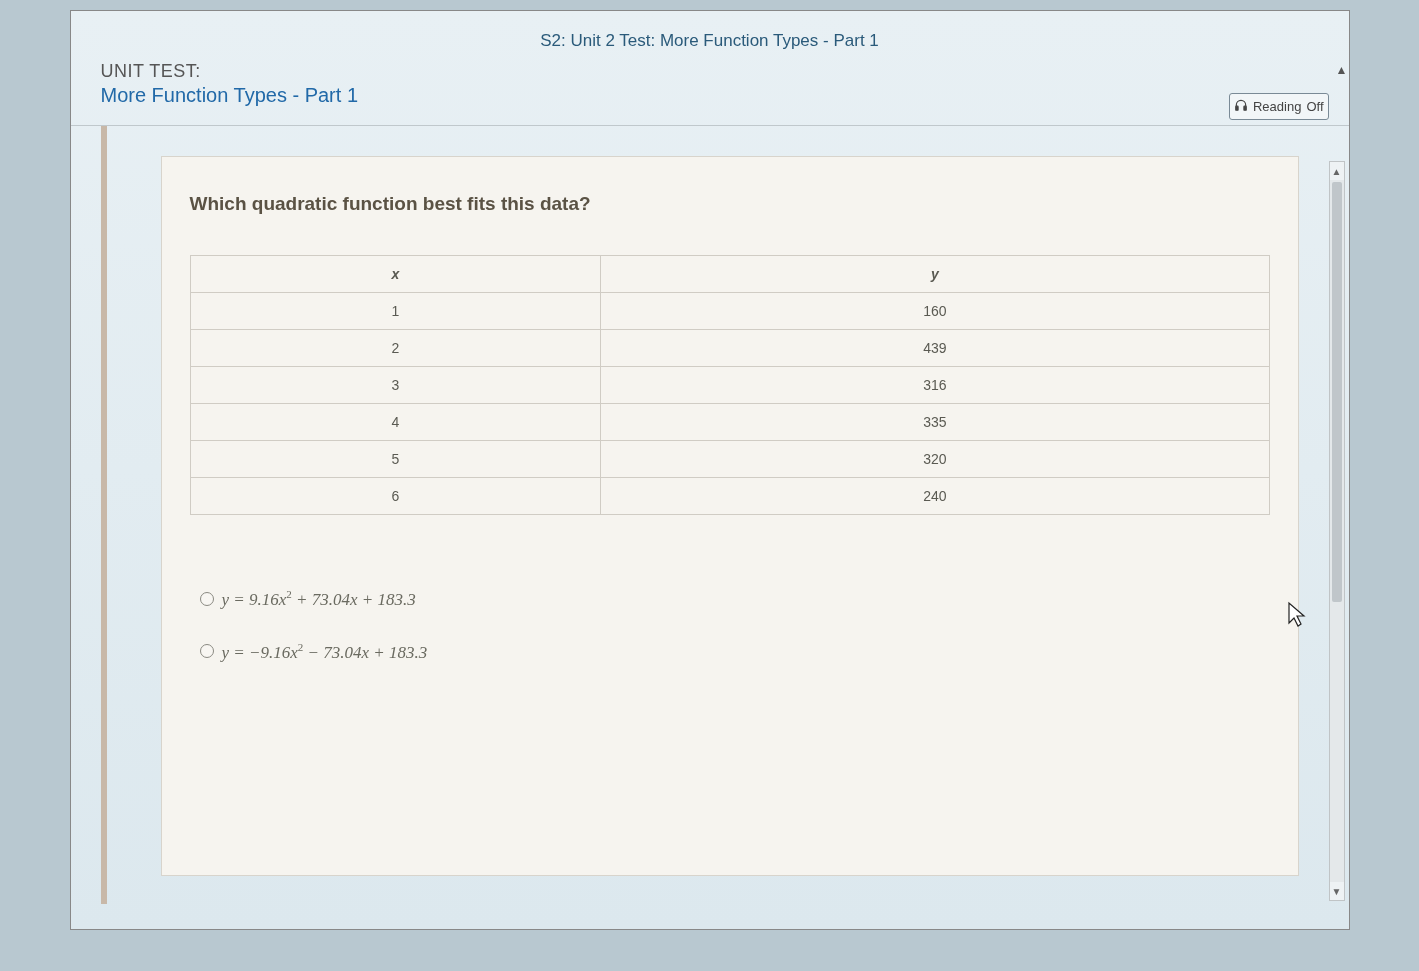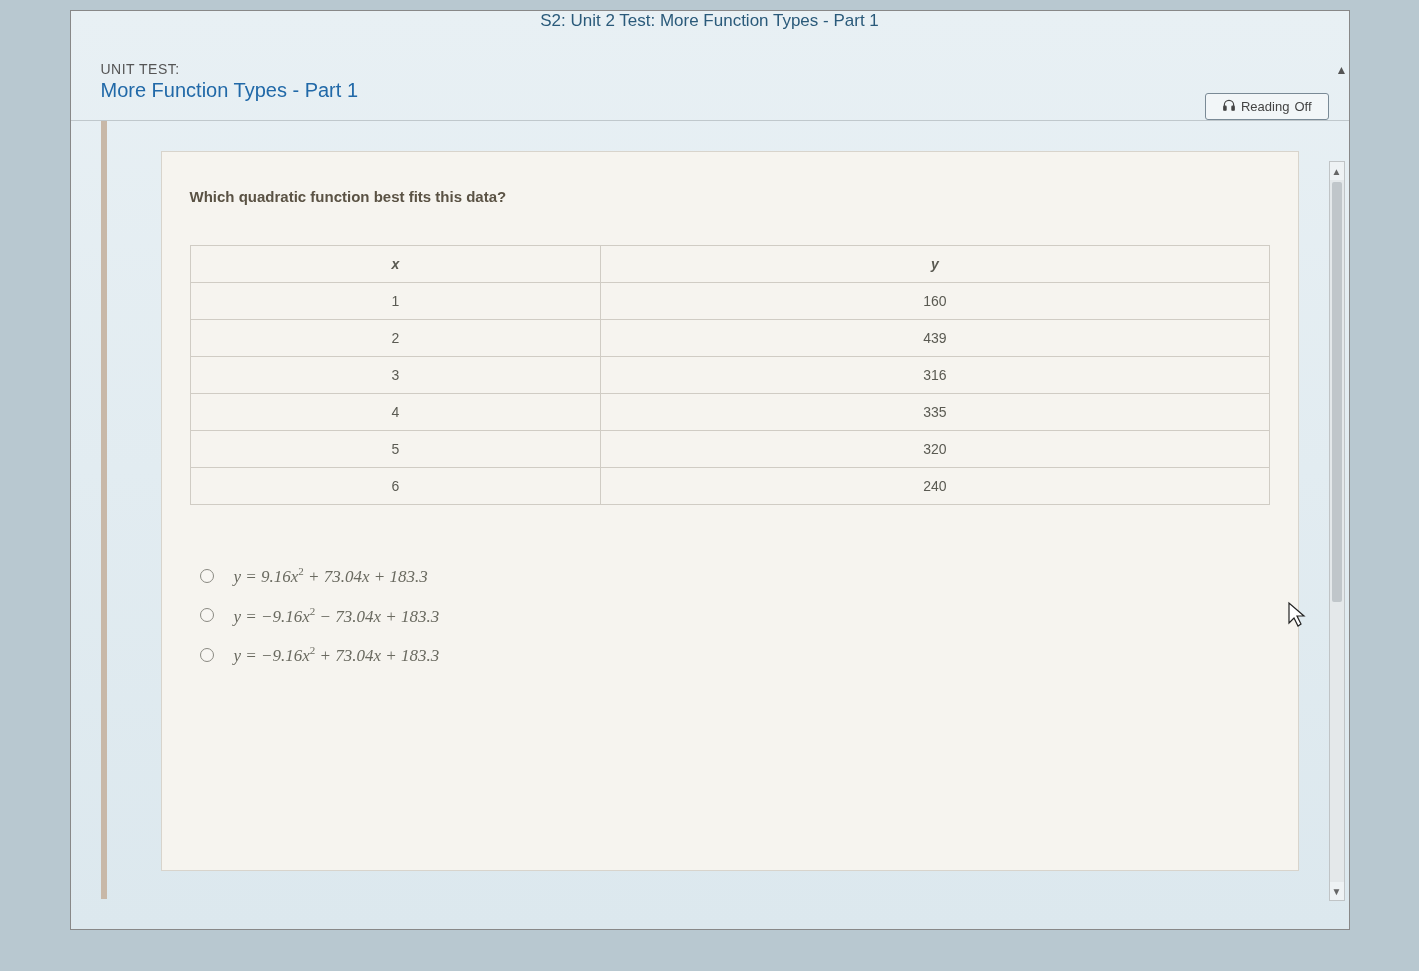--- a/index.html
+++ b/index.html
@@ -15,49 +15,49 @@
     background: linear-gradient(to bottom, #e8f0f4 0%, #dce8ee 100%);
     width: 1280px;
     height: 920px;
     margin: 10px auto 0;
     border: 1px solid #888;
     position: relative;
   }
   .titlebar {
     height: 40px;
     display: flex;
-    align-items: flex-start;
+    align-items: flex-end;
     justify-content: center;
     font-size: 17px;
     color: #2a5a7a;
     font-weight: 500;
   }
   .header-area {
     padding: 10px 30px 18px;
     border-bottom: 1px solid #c0c8cc;
     position: relative;
   }
   .header-label {
-    font-size: 14px;
+    font-size: 18px;
     color: #555;
     letter-spacing: 0.5px;
     margin-bottom: 2px;
   }
   .header-title {
     font-size: 20px;
     color: #2169a8;
     font-weight: 500;
   }
   .reading-chip {
     position: absolute;
     right: 20px;
     top: 42px;
     border: 1px solid #7a8a96;
     border-radius: 3px;
-    padding: 4px 16px;
+    padding: 4px 4px;
     font-size: 13px;
     color: #444;
     display: flex;
     align-items: center;
     gap: 5px;
     background: #f2f6f8;
     cursor: pointer;
     text-align: center;
   }
   .reading-chip svg { width: 14px; height: 14px; }
@@ -94,21 +94,21 @@
     padding: 36px 28px;
     margin-left: 50px;
     margin-right: 10px;
     font-size: 15px;
     color: #3a3a3a;
   }
   .question-prompt {
     font-weight: bold;
     color: #5a5244;
     margin-bottom: 40px;
-    font-size: 15px;
+    font-size: 19px;
   }
   .data-table {
     width: 100%;
     border-collapse: collapse;
     margin-bottom: 60px;
   }
   .data-table th, .data-table td {
     border: 1px solid #d0ccc4;
     text-align: center;
     padding: 10px 8px;
@@ -122,22 +122,23 @@
   }
   .options {
     display: flex;
     flex-direction: column;
     gap: 18px;
     padding-left: 10px;
   }
   .option-row {
     display: flex;
     align-items: center;
-    gap: 20px;
-    cursor: pointer;
+    gap: 8px;
+    cursor: pointer;
+    margin-top: 13px;
   }
   .radio {
     width: 14px;
     height: 14px;
     border: 1px solid #8a8a82;
     border-radius: 50%;
     background: #f8f6f2;
     flex-shrink: 0;
   }
   .option-text {
@@ -264,28 +265,20 @@
           </span>
         </div>
         <div class="option-row">
           <span class="radio"></span>
           <span class="option-text">
             y = <span>−9.16</span>x<sup>2</sup>
             <span>−</span> <span>73.04</span>x
             <span>+</span> <span>183.3</span>
           </span>
         </div>
-        <div class="option-row">
-          <span class="radio"></span>
-          <span class="option-text">
-            y = <span>−9.16</span>x<sup>2</sup>
-            <span>+</span> <span>73.04</span>x
-            <span>+</span> <span>183.3</span>
-          </span>
-        </div>
       </div>
     </div>
   </div>
 
   <div class="scrollbar">
     <div class="scroll-arrow">▲</div>
     <div class="scroll-thumb"></div>
     <div class="scroll-arrow" style="position:absolute;bottom:0;width:100%;">▼</div>
   </div>
 

